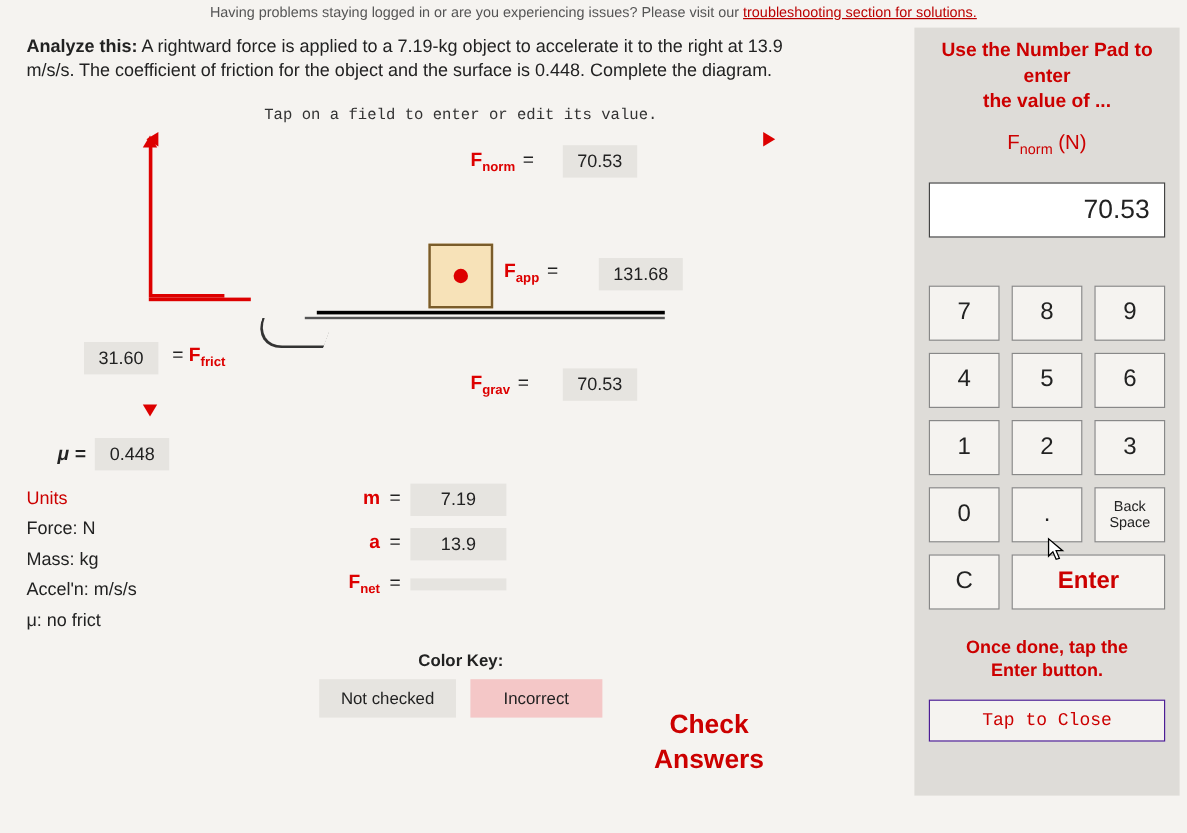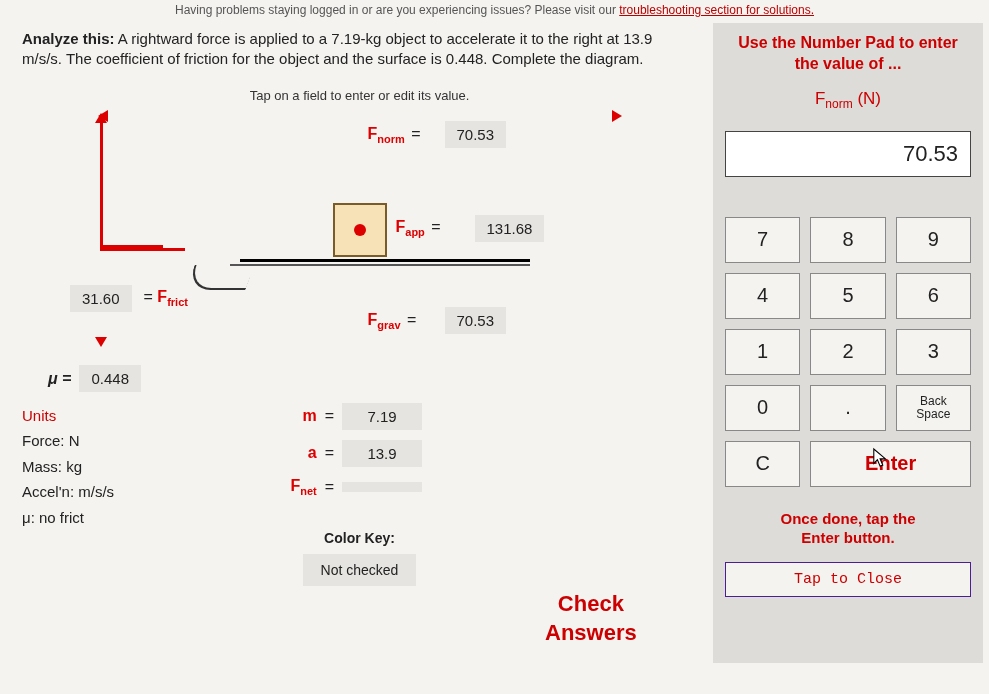--- a/index.html
+++ b/index.html
@@ -34,20 +34,21 @@
     line-height: 1.35;
     max-width: 640px;
     margin-bottom: 18px;
   }
   .problem b { font-weight: bold; }
   .tap-msg {
     text-align: center;
     font-size: 13px;
     color: #333;
     margin-bottom: 12px;
+    font-family: Liberation Mono, monospace;
   }
   .diagram {
     position: relative;
     width: 520px;
     height: 230px;
     margin: 0 auto 12px;
   }
   .box {
     position: absolute;
     width: 54px; height: 54px;
@@ -92,35 +93,35 @@
   .units {
     font-size:15px; line-height:1.7; width:140px;
   }
   .units .hdr { color:#c00; font-weight:normal;}
   .eqcol { font-size:16px; }
   .eqrow { margin-bottom:10px; display:flex; align-items:center; gap:8px; justify-content:flex-end; width:230px;}
   .eqrow .lhs { color:#d00; font-weight:bold;}
   .eqrow .lhs sub { font-size:11px;}
   .eqrow .eq { color:#222;}
   .eqrow .valbox { min-width:80px;}
-  .colorkey { margin-top:0; }
+  .colorkey { margin-top:12px; }
   .ck-title { text-align:center; font-size:14px; font-weight:bold; margin-bottom:8px;}
   .ck-row { display:flex; gap:12px; justify-content:center;}
   .swatch { padding:8px 18px; font-size:14px; min-width:110px; text-align:center;}
   .sw-not { background:#e6e4e0;}
   .sw-cor { background:#b8e07a;}
   .sw-inc { background:#f4c7c7;}
   .check-btn {
     position:absolute; left:545px; top:590px;
     color:#c00; font-size:22px; font-weight:bold; text-align:center; line-height:1.3;
     cursor:pointer;
   }
   
   .numpad {
-    width:270px; background:#dedcd8; padding:10px 12px 12px;
+    width:221px; background:#dedcd8; padding:10px 12px 12px;
     min-height:640px;
   }
   .np-title { color:#c00; text-align:center; font-size:16px; font-weight:bold; line-height:1.3; margin-bottom:14px;}
   .np-var { color:#c00; text-align:center; font-size:17px; margin-bottom:20px;}
   .np-var sub { font-size:12px;}
   .np-display {
     background:#fff; border:1px solid #444; height:46px;
     display:flex; align-items:center; justify-content:flex-end;
     padding:0 12px; font-size:22px; margin-bottom:40px;
   }
@@ -226,20 +227,21 @@
           <span class="eq">=</span>
           <span class="valbox"></span>
         </div>
       </div>
     </div>
 
     <div class="colorkey">
       <div class="ck-title">Color Key:</div>
       <div class="ck-row">
         <div class="swatch sw-not">Not checked</div>
+        <div class="swatch sw-inc">Incorrect</div>
       </div>
     </div>
   </div>
 
   <div class="numpad">
     <div class="np-title">
       <span>Use the Number Pad to enter</span><br><span>the value of ...</span>
     </div>
     <div class="np-var">F<sub>norm</sub> (N)</div>
     <div class="np-display">70.53</div>

